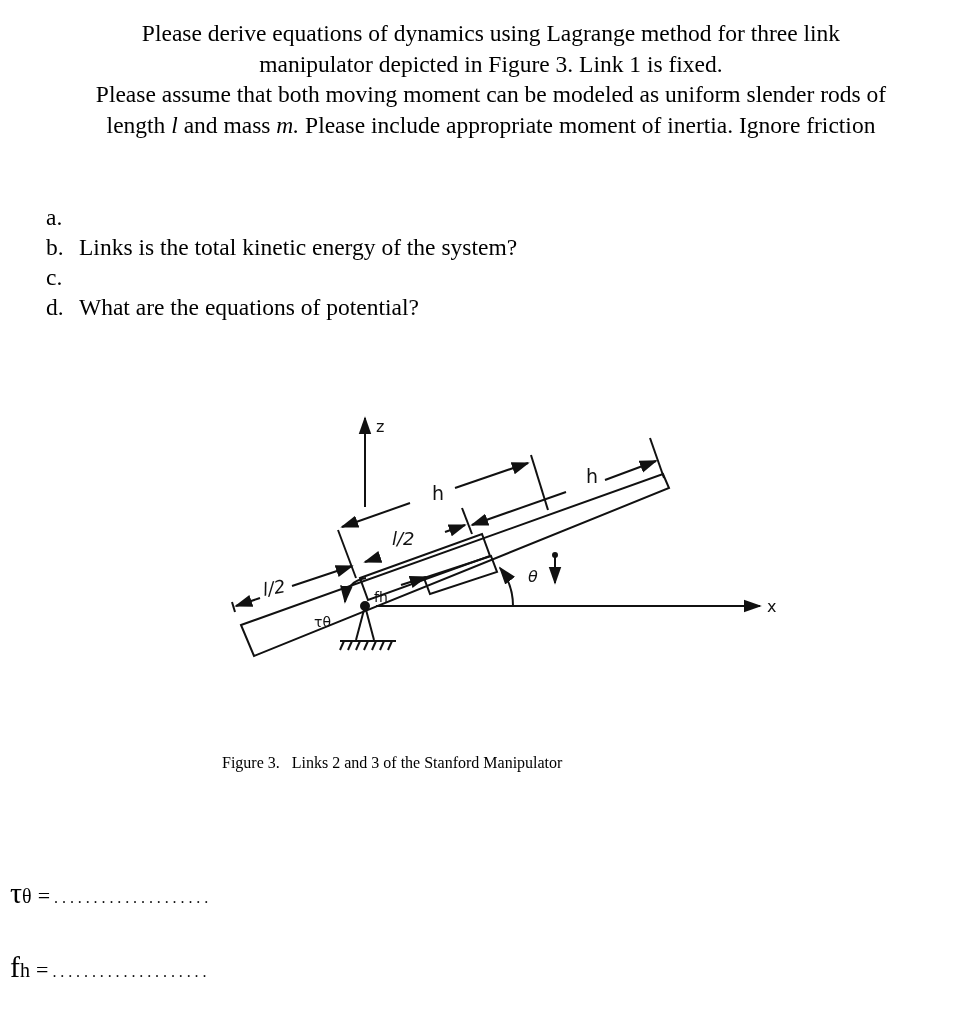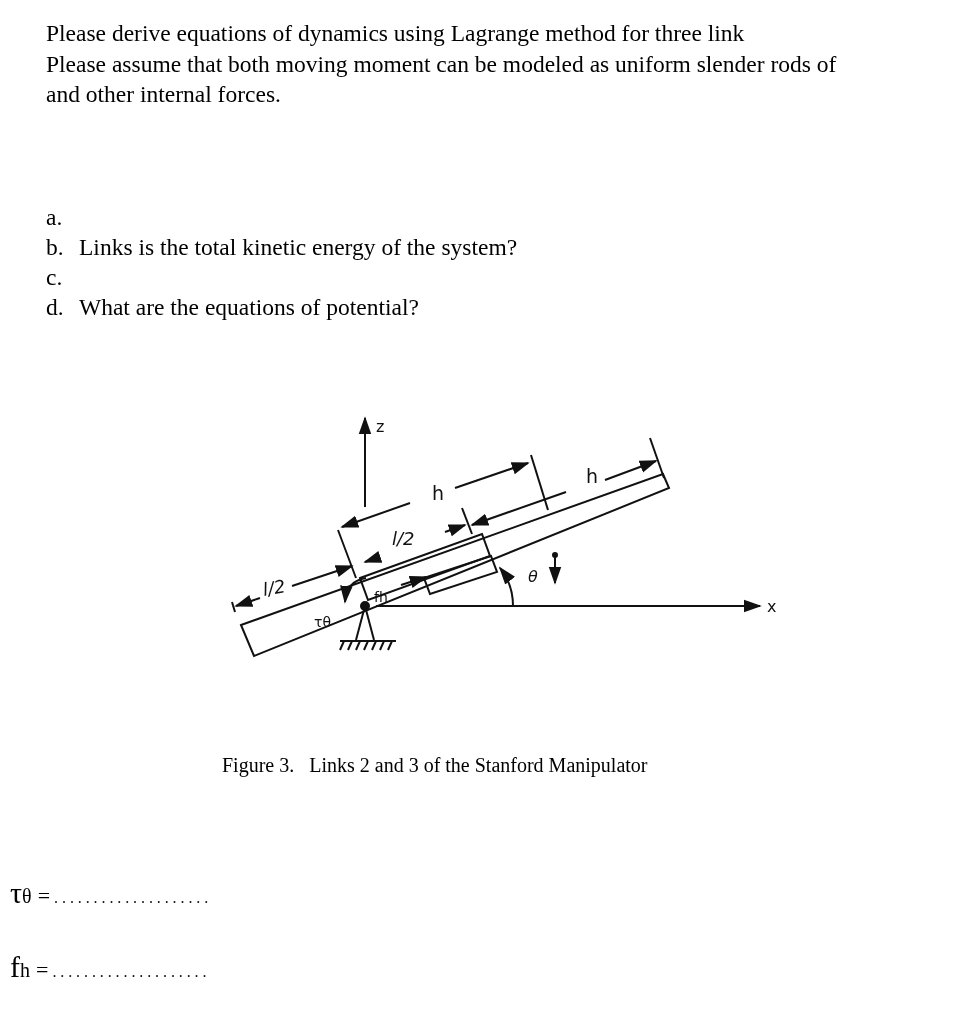--- a/index.html
+++ b/index.html
@@ -1,42 +1,43 @@
 <!DOCTYPE html>
 <html><head>
   <meta charset="utf-8">
   <style>
     html, body { margin: 0; padding: 0; background: #ffffff; }
     body {
       width: 958px; height: 1024px; position: relative; overflow: hidden;
       font-family: "Liberation Serif", "DejaVu Serif", serif; color: #000;
     }
-    .intro { position: absolute; left: 46px; top: 18px; width: 890px; font-size: 23.5px; line-height: 30.5px; }
+    .intro { position: absolute; left: 46px; top: 18px; width: 890px; font-size: 23.5px; line-height: 30.5px; text-align: center; }
     .intro p { margin: 0; }
     .qlist { position: absolute; left: 46px; top: 202px; font-size: 23.5px; line-height: 30px; margin: 0; padding: 0; list-style: none; }
     .qlist li { display: flex; }
     .qlist .lbl { width: 33px; }
     .figure { position: absolute; left: 0; top: 0; }
-    .caption { position: absolute; left: 222px; top: 754px; font-size: 20px; white-space: pre; }
+    .caption { position: absolute; left: 222px; top: 754px; font-size: 16px; white-space: pre; }
     .ans { position: absolute; left: 10px; font-size: 26px; display: flex; align-items: baseline; }
     .ans .sym { font-size: 30px; }
     .ans .sub { font-size: 20px; vertical-align: -6px; }
     .ans .eq { font-size: 22px; margin: 0 4px 0 6px; }
     .ans .dots { font-size: 16px; letter-spacing: 3.9px; color: #111; }
     .row-tau { top: 876px; }
     .row-fh { top: 950px; }
     .diag-text { font-family: "DejaVu Sans", sans-serif; fill: #111; }
   </style>
 </head>
 <body>
 
 <div class="intro">
   <p>Please derive equations of dynamics using Lagrange method for three link</p>
+  <p>manipulator depicted in Figure 3. Link 1 is fixed.</p>
   <p>Please assume that both moving moment can be modeled as uniform slender rods of</p>
-  <p>and other internal forces.</p>
+  <p><span>length </span><i>l</i><span> and mass </span><i>m.</i><span> Please include appropriate moment of inertia. Ignore friction</span></p>
 </div>
 
 <ul class="qlist">
   <li>
       <span class="lbl">a.</span>
     </li>
   <li>
       <span class="lbl">b.</span>
       <span>Links is the total kinetic energy of the system?</span>
     </li>

